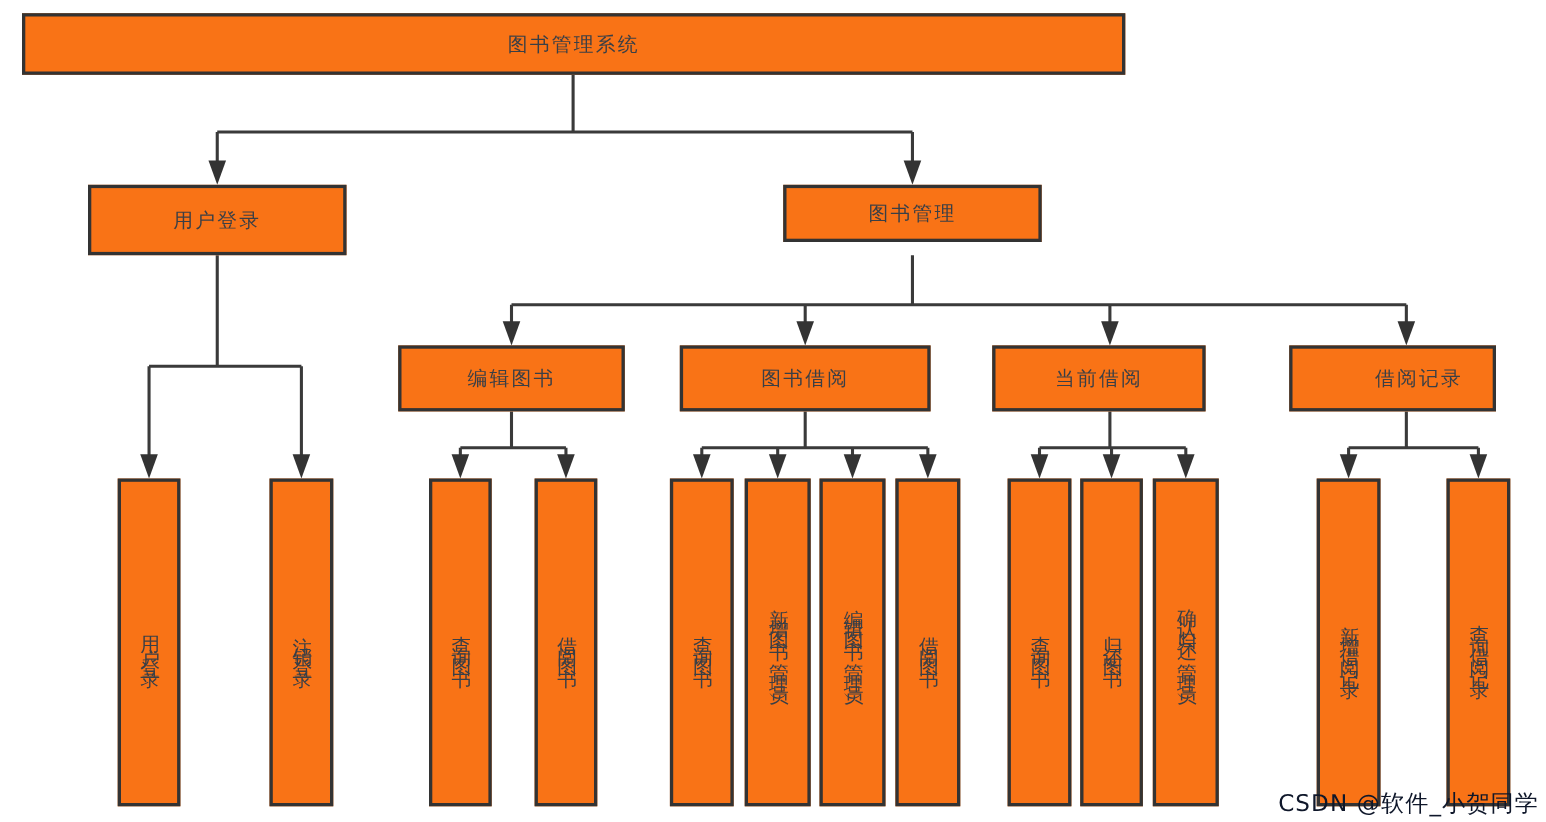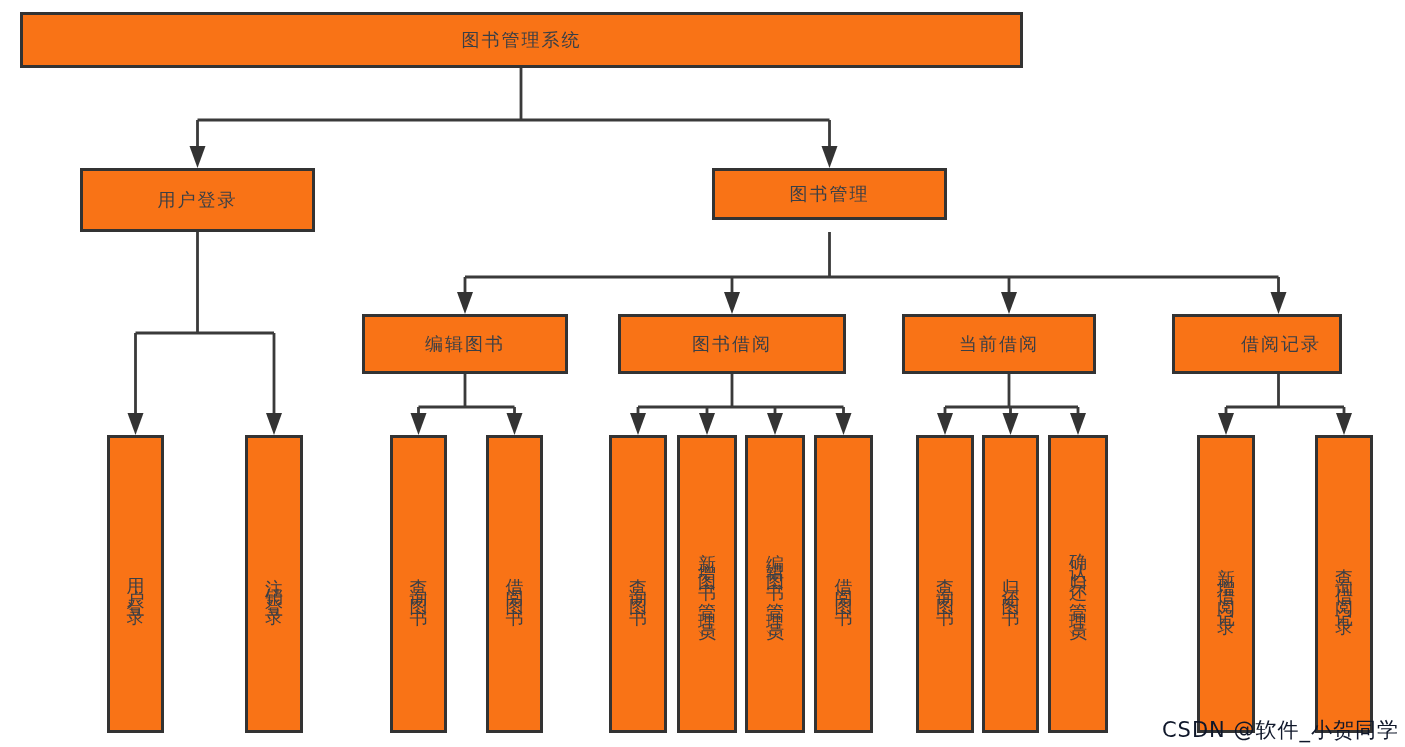--- a/index.html
+++ b/index.html
@@ -75,21 +75,21 @@
 
   <div class="box" style="left:362px; top:314px; width:206px; height:60px;">
     <span>编辑图书</span>
   </div>
   <div class="box" style="left:618px; top:314px; width:228px; height:60px;align-items:center;">
     <span>图书借阅</span>
   </div>
   <div class="box" style="left:902px; top:314px; width:194px; height:60px;">
     <span>当前借阅</span>
   </div>
-  <div class="box" style="left:1172px; top:314px; width:170px; height:60px;padding-left:48px;">
+  <div class="box" style="left:1172px; top:314px; width:188px; height:60px;padding-left:48px;">
     <span>借阅记录</span>
   </div>
 
   <div class="box vbox" style="left:107px; top:435px; width:57px; height:298px;">
     <span>用户登录</span>
   </div>
   <div class="box vbox" style="left:245px; top:435px; width:58px; height:298px;">
     <span>注销登录</span>
   </div>
 

